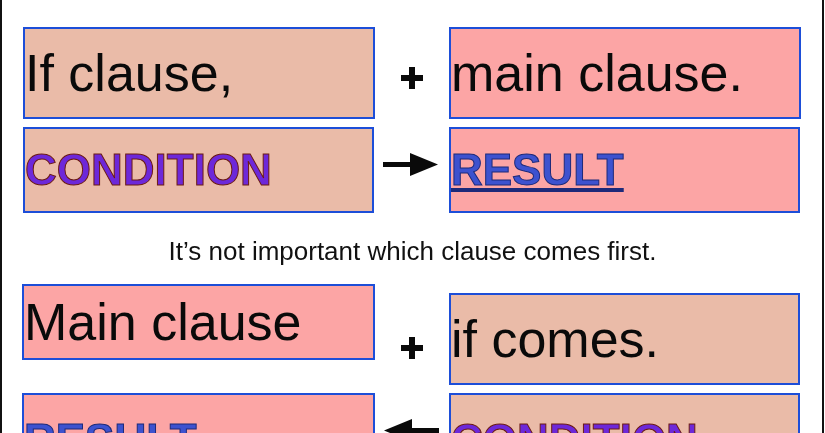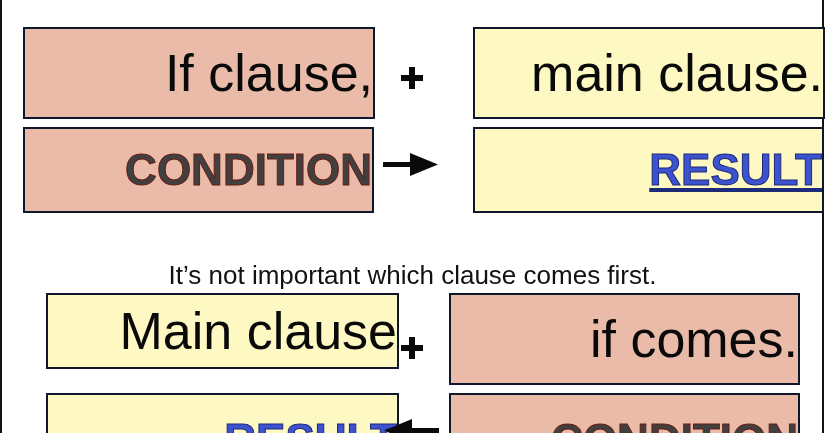--- a/index.html
+++ b/index.html
@@ -20,42 +20,42 @@
       width: 2px;
       height: 433px;
       background: #111111;
     }
     .frame-left { left: 0; }
     .frame-right { left: 822px; }
 
     .box {
       position: absolute;
       box-sizing: border-box;
-      border: 2px solid #0f172a;
+      border: 2px solid #1d4ed8;
       display: flex;
       align-items: center;
-      justify-content: flex-end;
+      justify-content: flex-start;
       white-space: nowrap;
     }
     .box.salmon { background: #eabba8; }
-    .box.blue { background: #fef9c3; margin-left: 24px; }
+    .box.blue { background: #fca5a5; }
 
     .clause-text {
       font-size: 52px;
       color: #0a0a0a;
       font-weight: normal;
       letter-spacing: 0px;
     }
     .role-text {
       font-size: 44px;
       font-weight: bold;
       letter-spacing: 0px;
     }
     .role-condition {
-      color: #404040;
+      color: #6d28d9;
       -webkit-text-stroke: 1px #6b1a10;
     }
     .role-result {
       color: #3d52cf;
       text-decoration: underline;
       -webkit-text-stroke: 1px #1d2a7a;
     }
 
     .plus {
       position: absolute;
@@ -75,21 +75,20 @@
     }
 
     .note {
       position: absolute;
       left: 0;
       width: 825px;
       top: 236px;
       text-align: center;
       font-size: 26px;
       color: #111111;
-      margin-top: 24px;
     }
 
     svg.arrow {
       position: absolute;
     }
   </style>
 </head>
 <body>
 
 <div class="frame-line frame-left"></div>
@@ -113,21 +112,21 @@
   <rect x="3" y="12" width="32" height="5" fill="#0a0a0a"></rect>
   <polygon points="30,3 58,14.5 30,26" fill="#0a0a0a"></polygon>
 </svg>
 
 <div class="box blue" style="left:449px; top:127px; width:351px; height:86px;">
   <span class="role-text role-result">RESULT</span>
 </div>
 
 <div class="note">It’s not important which clause comes first.</div>
 
-<div class="box blue" style="left:22px; top:293px; width:353px; height:76px;">
+<div class="box blue" style="left:22px; top:284px; width:353px; height:76px;">
   <span class="clause-text">Main clause</span>
 </div>
 
 <div class="plus" style="left:401px; top:333px;"></div>
 
 <div class="box salmon" style="left:449px; top:293px; width:351px; height:92px;">
   <span class="clause-text">if comes.</span>
 </div>
 
 <div class="box blue" style="left:22px; top:393px; width:353px; height:86px; align-items:flex-start; padding-top:20px;">

